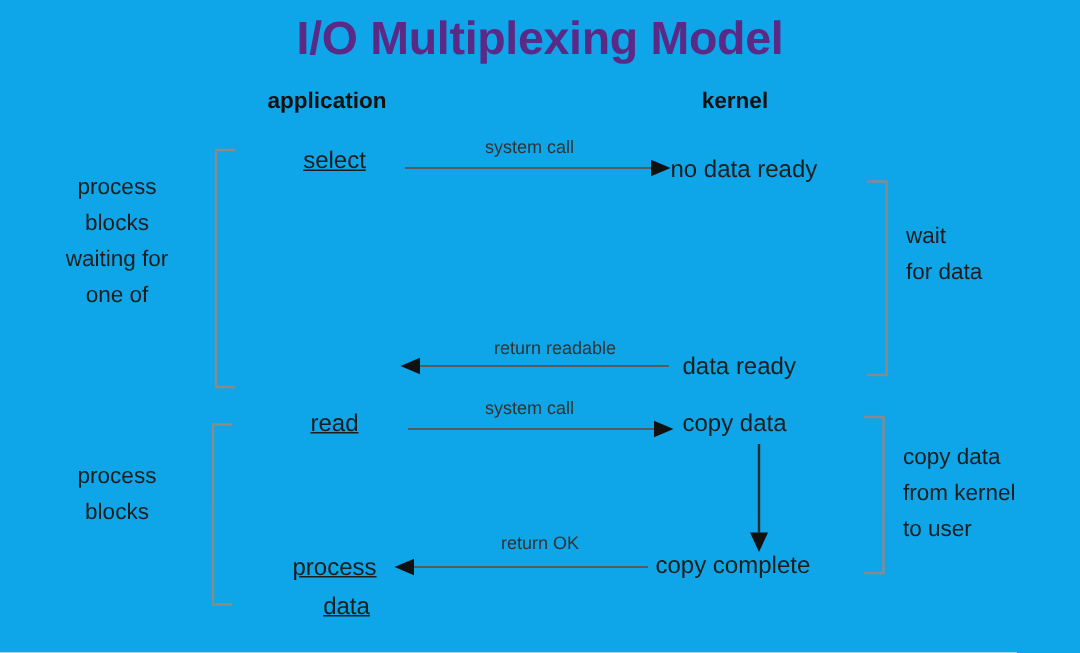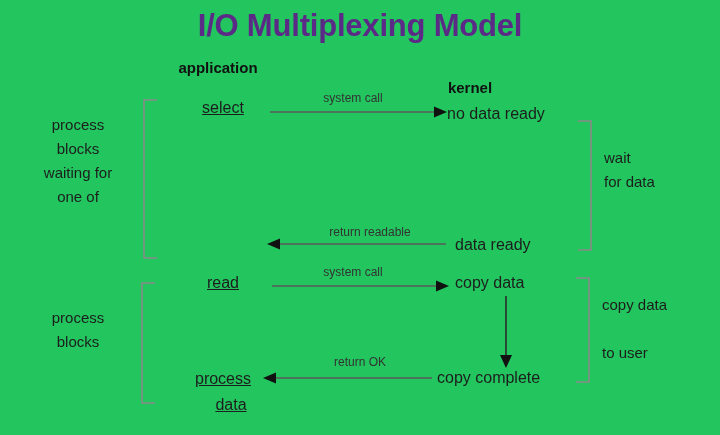--- a/index.html
+++ b/index.html
@@ -4,21 +4,21 @@
 <style>
   html, body {
     margin: 0;
     padding: 0;
     background: #ffffff;
   }
   #canvas {
     position: relative;
     width: 720px;
     height: 435px;
-    background: #22c55e;
+    background: #0ea5e9;
     overflow: hidden;
     font-family: "Liberation Sans", sans-serif;
     color: #1d1d1d;
   }
   .abs { position: absolute; }
 
   #title {
     left: 0;
     top: 8px;
     width: 720px;
@@ -83,21 +83,21 @@
   .head { fill: #111111; }
 </style>
 </head>
 <body>
 
 <div id="canvas">
 
   <div class="abs" id="title">I/O Multiplexing Model</div>
 
   <div class="abs col-head" style="left:148px; top:59px; width:140px;">application</div>
-  <div class="abs col-head" style="left:420px; top:59px; width:100px;margin-top:20px;">kernel</div>
+  <div class="abs col-head" style="left:440px; top:59px; width:100px;">kernel</div>
 
   <div class="abs side-label" style="left:20px; top:113px; width:116px;">process</div>
   <div class="abs side-label" style="left:20px; top:137px; width:116px;">blocks</div>
   <div class="abs side-label" style="left:20px; top:161px; width:116px;">waiting for</div>
   <div class="abs side-label" style="left:20px; top:185px; width:116px;">one of</div>
 
   <div class="abs node center" style="left:168px; top:99px; width:110px;">select</div>
 
   <div class="abs arrow-label" style="left:288px; top:91px; width:130px;">system call</div>
 
@@ -120,20 +120,21 @@
   <div class="abs node" style="left:455px; top:274px;">copy data</div>
 
   <div class="abs arrow-label" style="left:300px; top:355px; width:120px;">return OK</div>
 
   <div class="abs node" style="left:437px; top:369px;">copy complete</div>
 
   <div class="abs node center" style="left:168px; top:370px; width:110px;">process</div>
   <div class="abs node center" style="left:176px; top:396px; width:110px;">data</div>
 
   <div class="abs side-label left-align" style="left:602px; top:293px; width:116px;">copy data</div>
+  <div class="abs side-label left-align" style="left:602px; top:317px; width:116px;">from kernel</div>
   <div class="abs side-label left-align" style="left:602px; top:341px; width:116px;">to user</div>
 
   <svg class="overlay" viewBox="0 0 720 435" xmlns="http://www.w3.org/2000/svg">
 
     <g>
       <path class="bracket" d="M 157 100 L 144 100 L 144 258 L 157 258"></path>
     </g>
 
     <g>
       <path class="bracket" d="M 578 121 L 591 121 L 591 250 L 578 250"></path>

